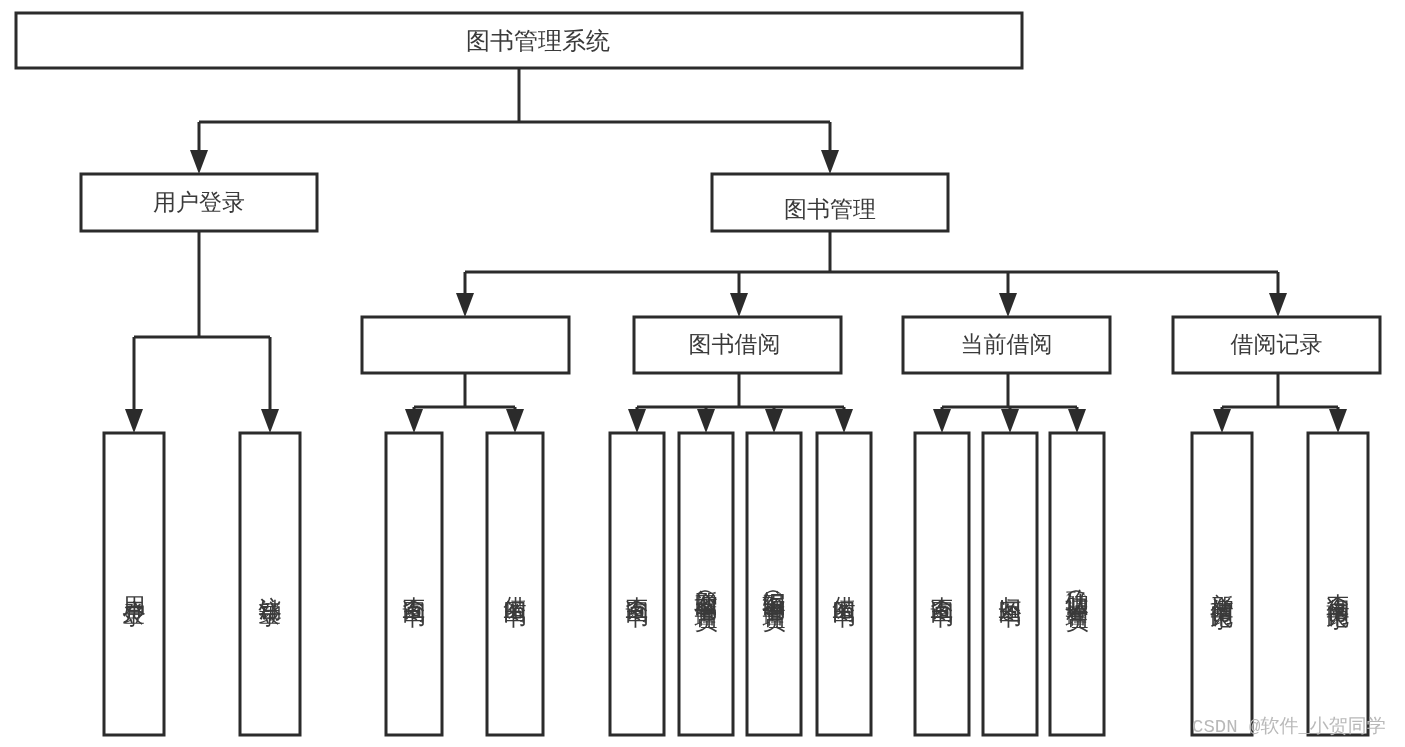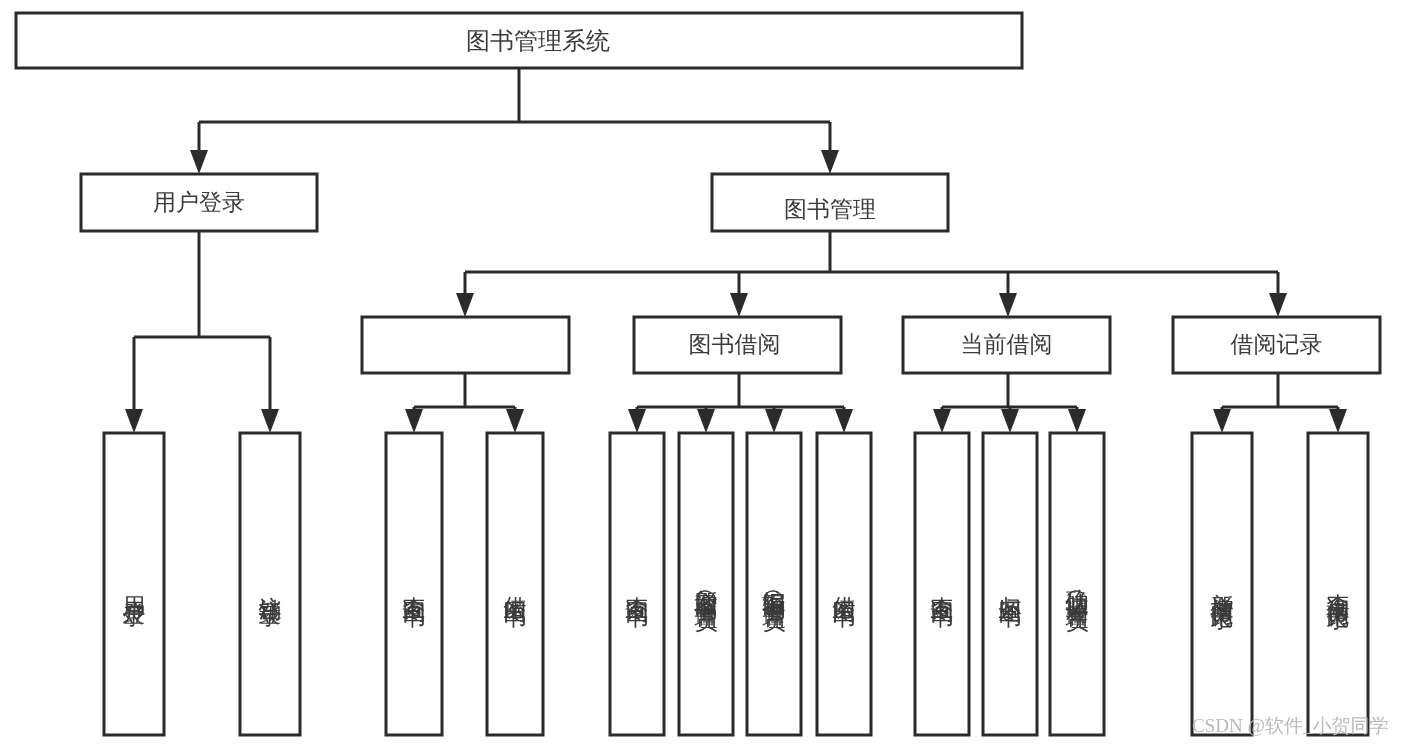--- a/index.html
+++ b/index.html
@@ -64,21 +64,21 @@
     writing-mode: vertical-rl;
     text-orientation: upright;
     font-size: 23px;
     letter-spacing: 3px;
     line-height: 1;
   }
   .watermark {
     position: absolute;
     color: #b9b9b9;
     font-size: 19px;
-    font-family: Liberation Serif, serif;
+    font-family: Liberation Mono, monospace;
     white-space: nowrap;
     pointer-events: none;
   }
 </style>
 </head>
 <body>
 
 <div id="diagram-root">
 
   <svg class="diagram-canvas" viewBox="0 0 1405 747" xmlns="http://www.w3.org/2000/svg">

